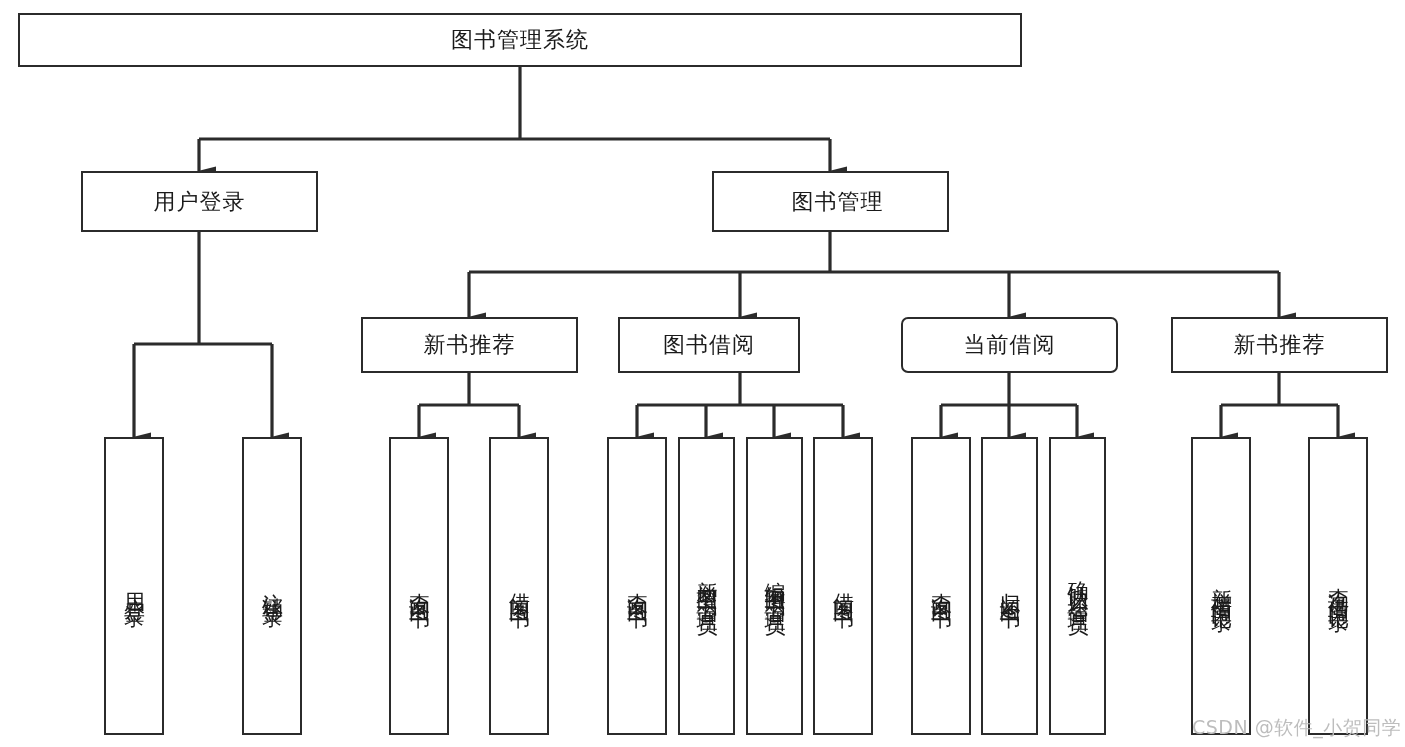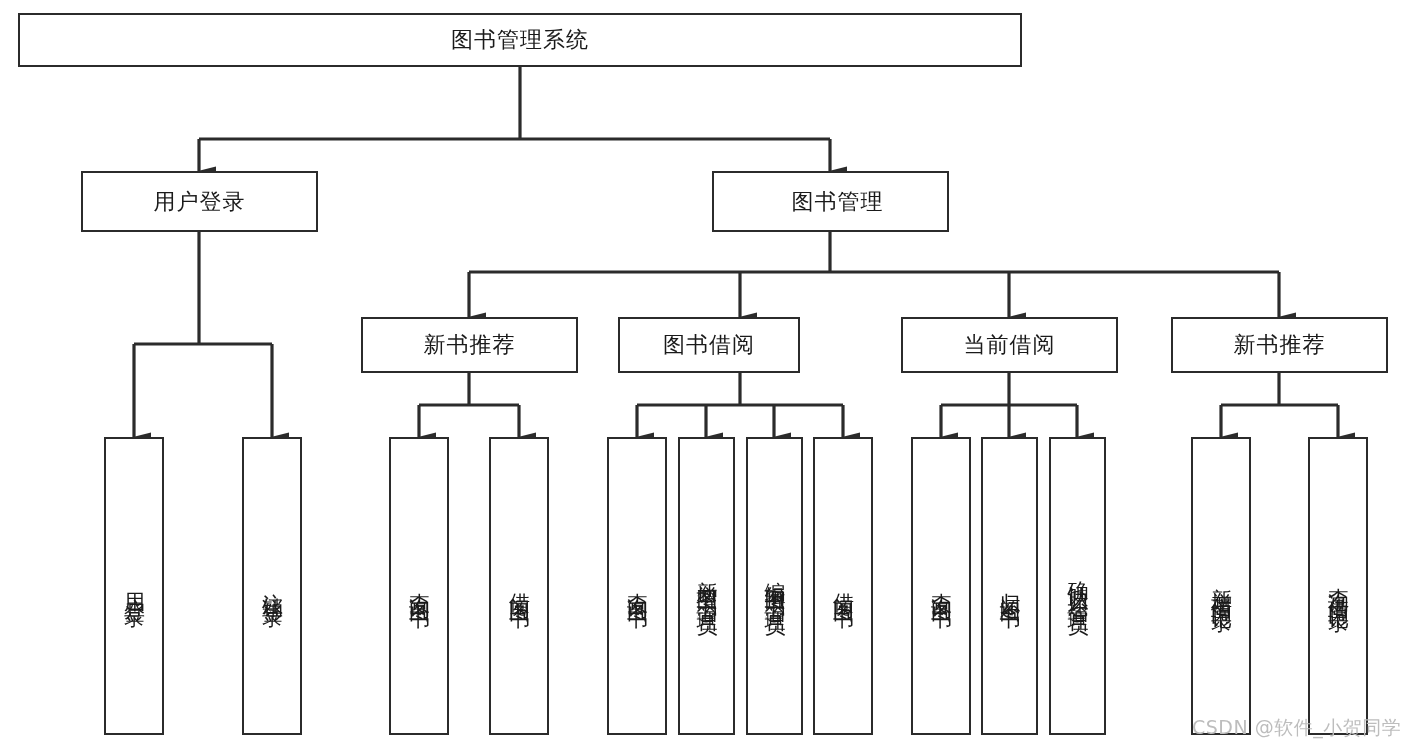--- a/index.html
+++ b/index.html
@@ -132,21 +132,21 @@
   </div>
 
   <div class="node horiz" style="left:361px; top:317px; width:217px; height:56px;">
     <span class="label">新书推荐</span>
   </div>
 
   <div class="node horiz" style="left:606px; top:317px; width:182px; height:56px;margin-left:12px;">
     <span class="label">图书借阅</span>
   </div>
 
-  <div class="node horiz" style="left:901px; top:317px; width:217px; height:56px;">
+  <div class="node horiz" style="left:901px; top:317px; width:217px; height:56px;border-radius:7px;">
     <span class="label">当前借阅</span>
   </div>
 
   <div class="node horiz" style="left:1171px; top:317px; width:217px; height:56px;">
     <span class="label">新书推荐</span>
   </div>
 
   <div class="node vert" style="left:104px; top:437px; width:60px; height:298px;">
     <span class="vtext">用户登录</span>
   </div>

